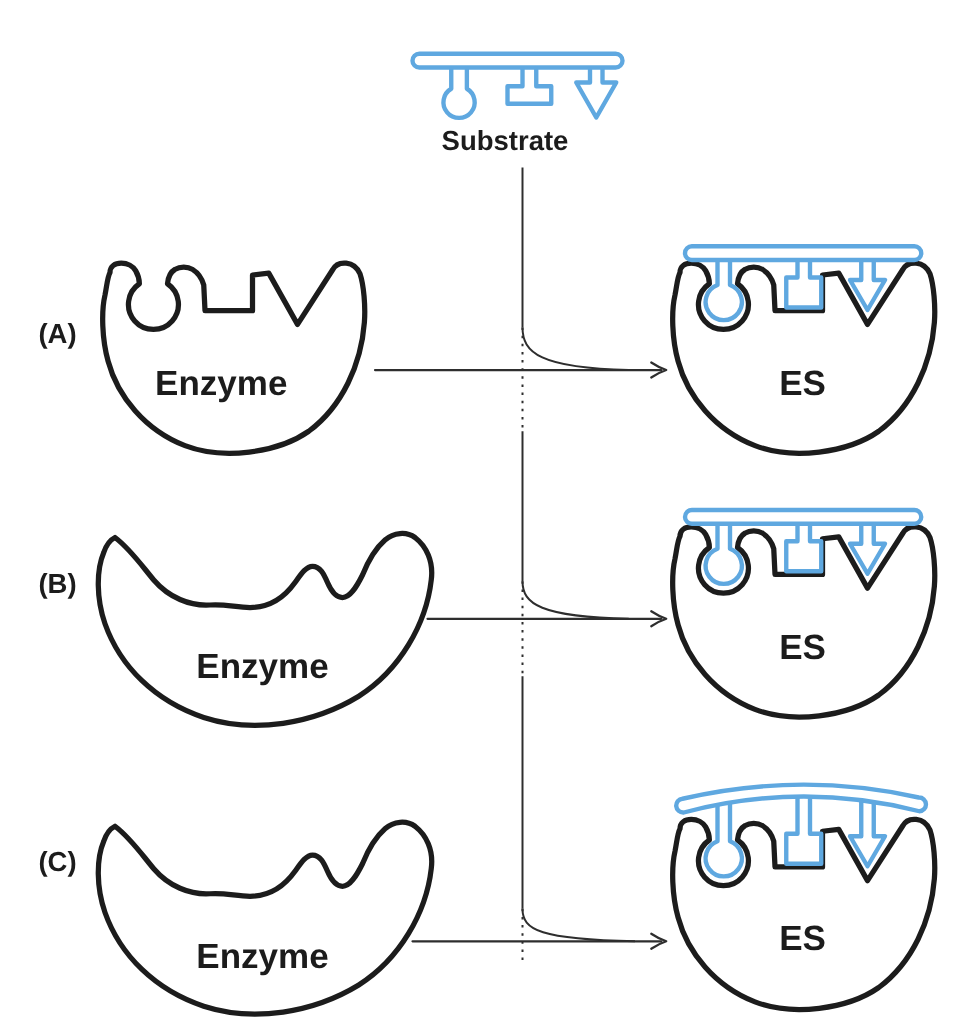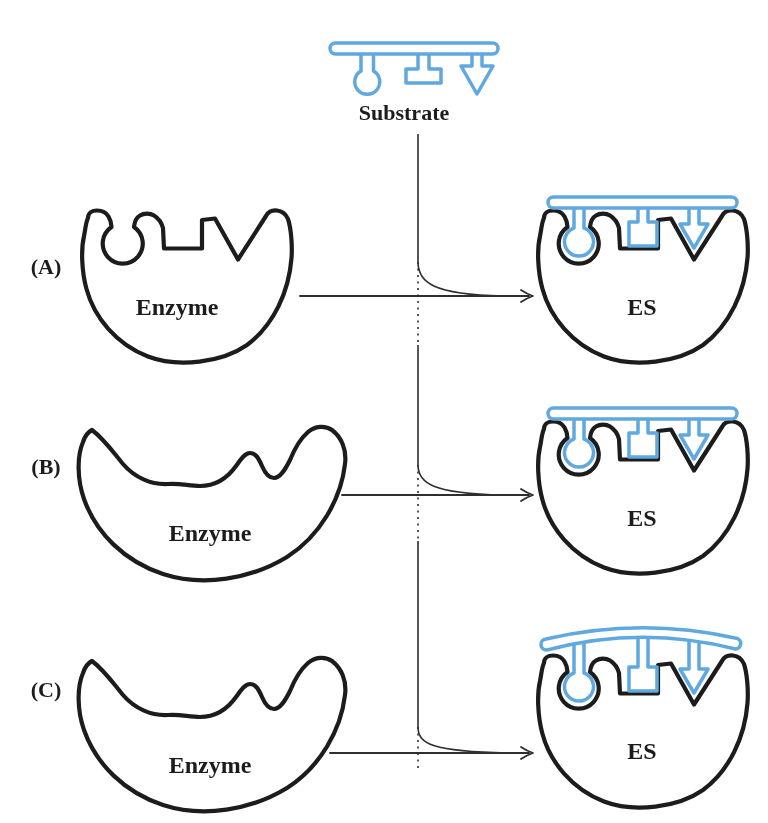--- a/index.html
+++ b/index.html
@@ -1,25 +1,25 @@
 <!DOCTYPE html>
 <html style="--blue: #5FA8E0; --ink: #1C1C1C; --line: #2E2E2E; --bg: #FFFFFF;"><head>
 <meta charset="utf-8">
 <style>
   html,body{margin:0;padding:0;background:#fff}
-  .canvas{position:relative;width:768px;height:823px;background:var(--bg,#fff);overflow:hidden;font-family:Liberation Serif, serif}
+  .canvas{position:relative;width:768px;height:823px;background:var(--bg,#fff);overflow:hidden;font-family:Liberation Sans, sans-serif}
   svg{position:absolute;left:0;top:0}
   .shape{fill:#fff}
   .blue{stroke:var(--blue,#5FA8E0);stroke-width:3.5;stroke-linejoin:round;stroke-linecap:round}
   .black{stroke:var(--ink,#1C1C1C);stroke-width:4.2;stroke-linejoin:round;stroke-linecap:round}
   .thin{stroke:var(--line,#2E2E2E);stroke-width:1.6;fill:none}
   .dotted{stroke-dasharray:2 4.5}
   .arrowline{stroke:var(--line,#2E2E2E);stroke-width:1.8;fill:none;stroke-linecap:round;stroke-linejoin:round}
   .lbl{position:absolute;transform:translate(-50%,-50%);font-weight:bold;color:var(--ink,#1C1C1C);white-space:nowrap;line-height:1}
-  .lbl.big{font-size:24px}
+  .lbl.big{font-size:28px}
   .lbl.mid{font-size:22px}
 </style>
 </head>
 <body>
 
 <div class="canvas">
   <svg width="768" height="823" viewBox="0 0 768 823">
     <defs>
 
       <path id="enzA" class="black shape" d="M 88,218 C 88,213 92,210.5 97,210.5 C 102,210.5 106.5,213 108.5,216.5

